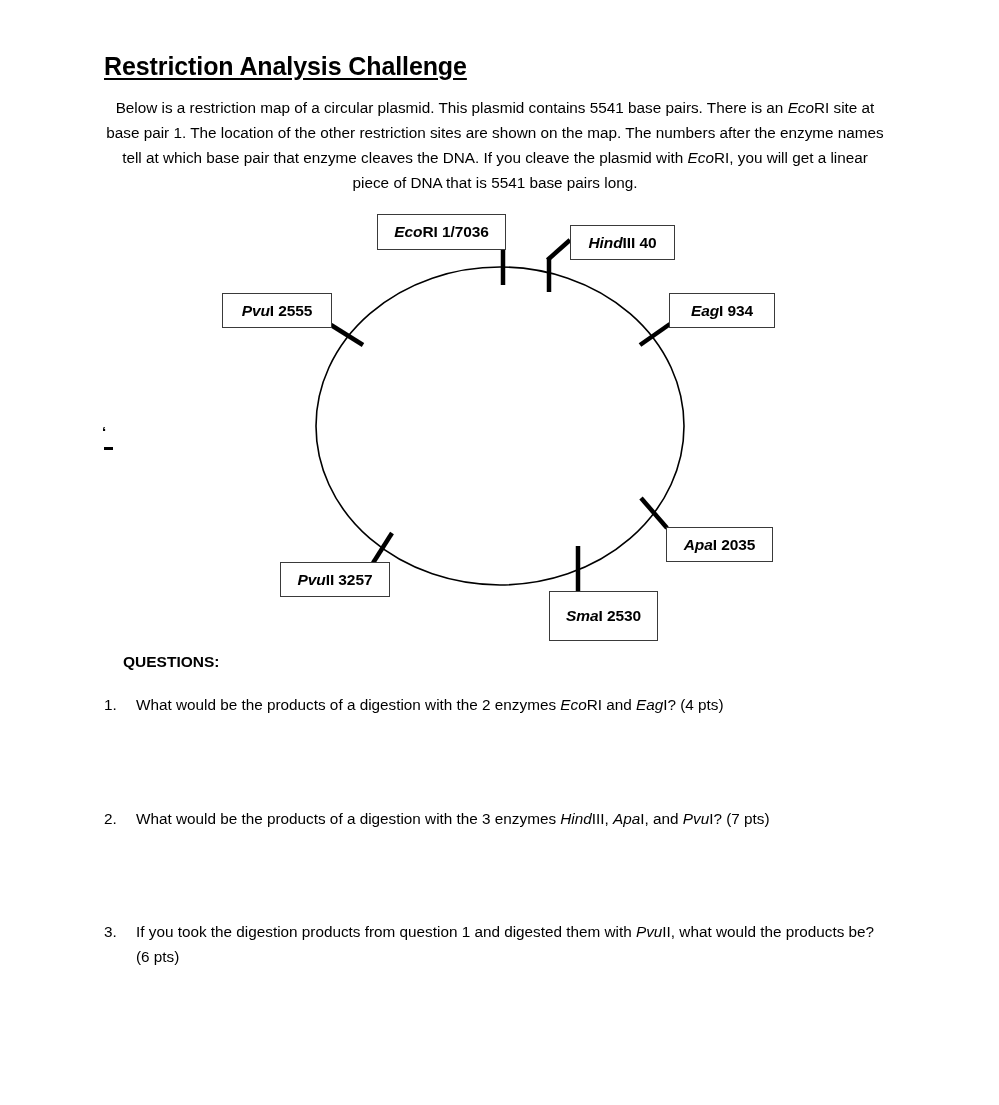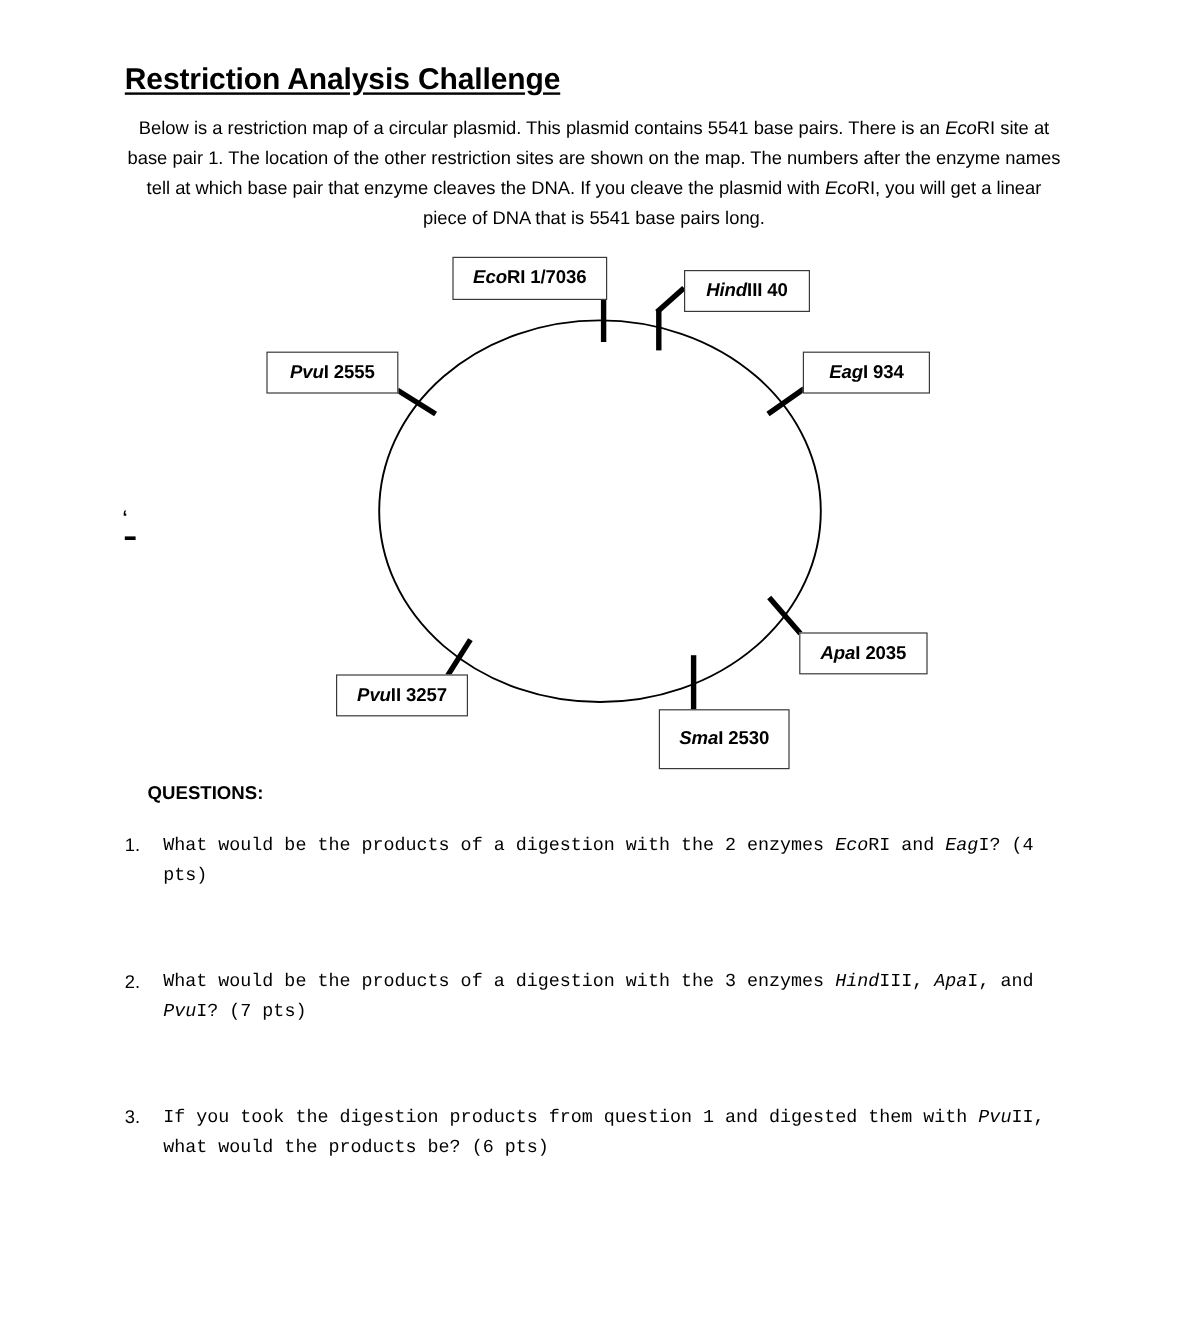--- a/index.html
+++ b/index.html
@@ -116,21 +116,20 @@
   .q .num {
     position: absolute;
     left: 0;
     top: 0;
     width: 26px;
   }
   .q .body {
     display: block;
     margin-left: 32px;
     width: 750px;
-    font-family: Liberation Mono, monospace;
   }
   .q i { font-style: italic; }
 
   #q1 { top: 692px; }
   #q2 { top: 806px; }
   #q3 { top: 919px; }
 </style>
 </head>
 <body>
 

